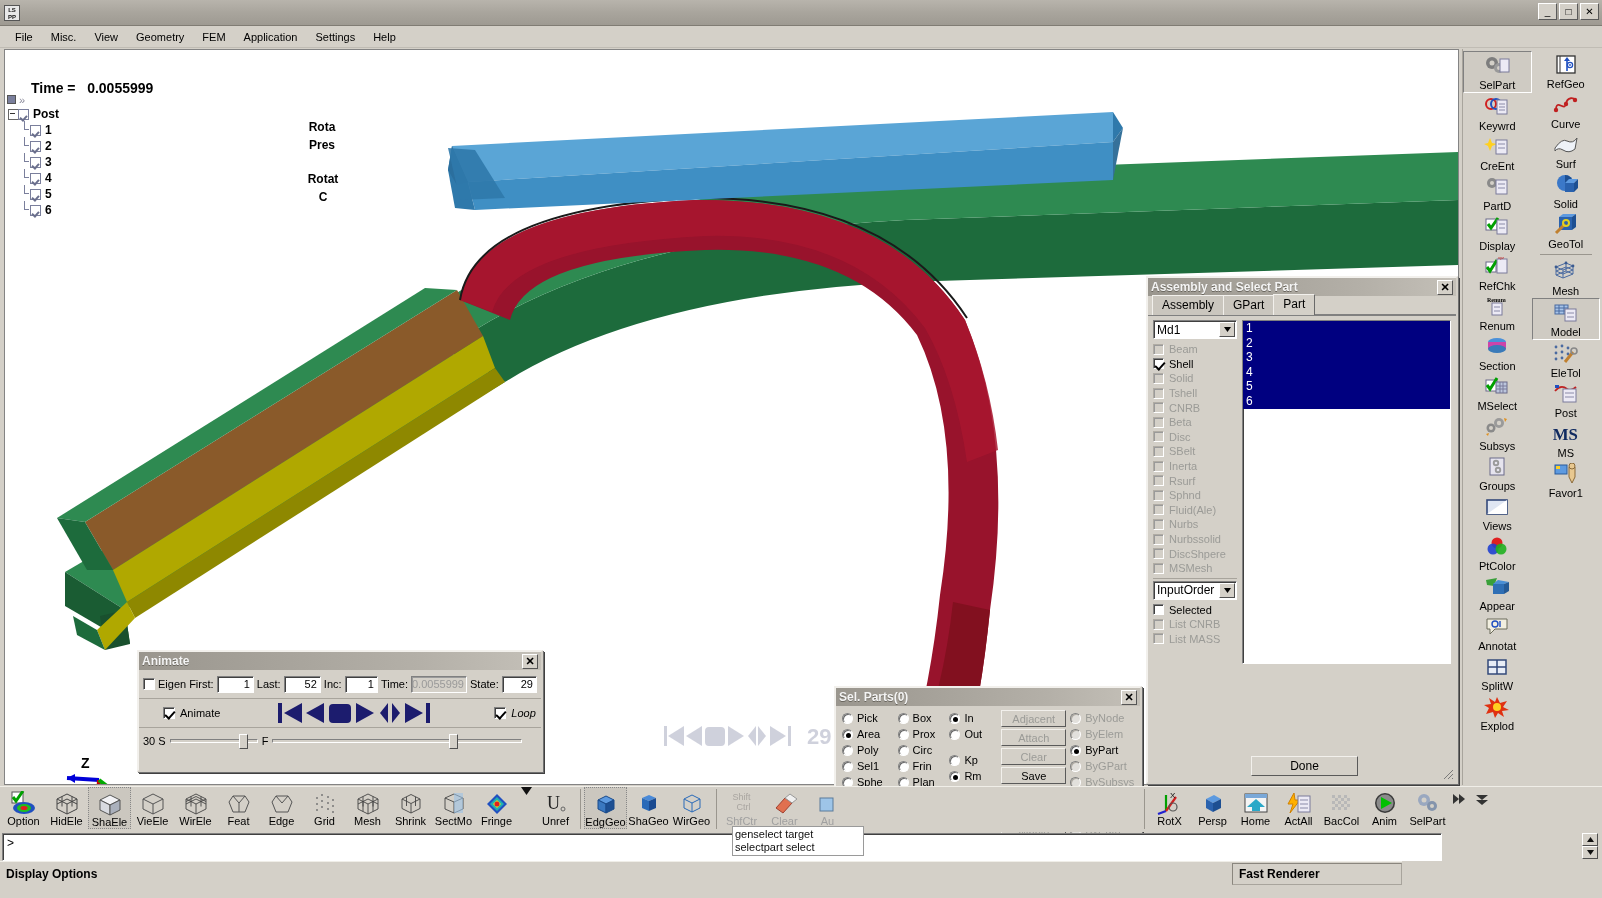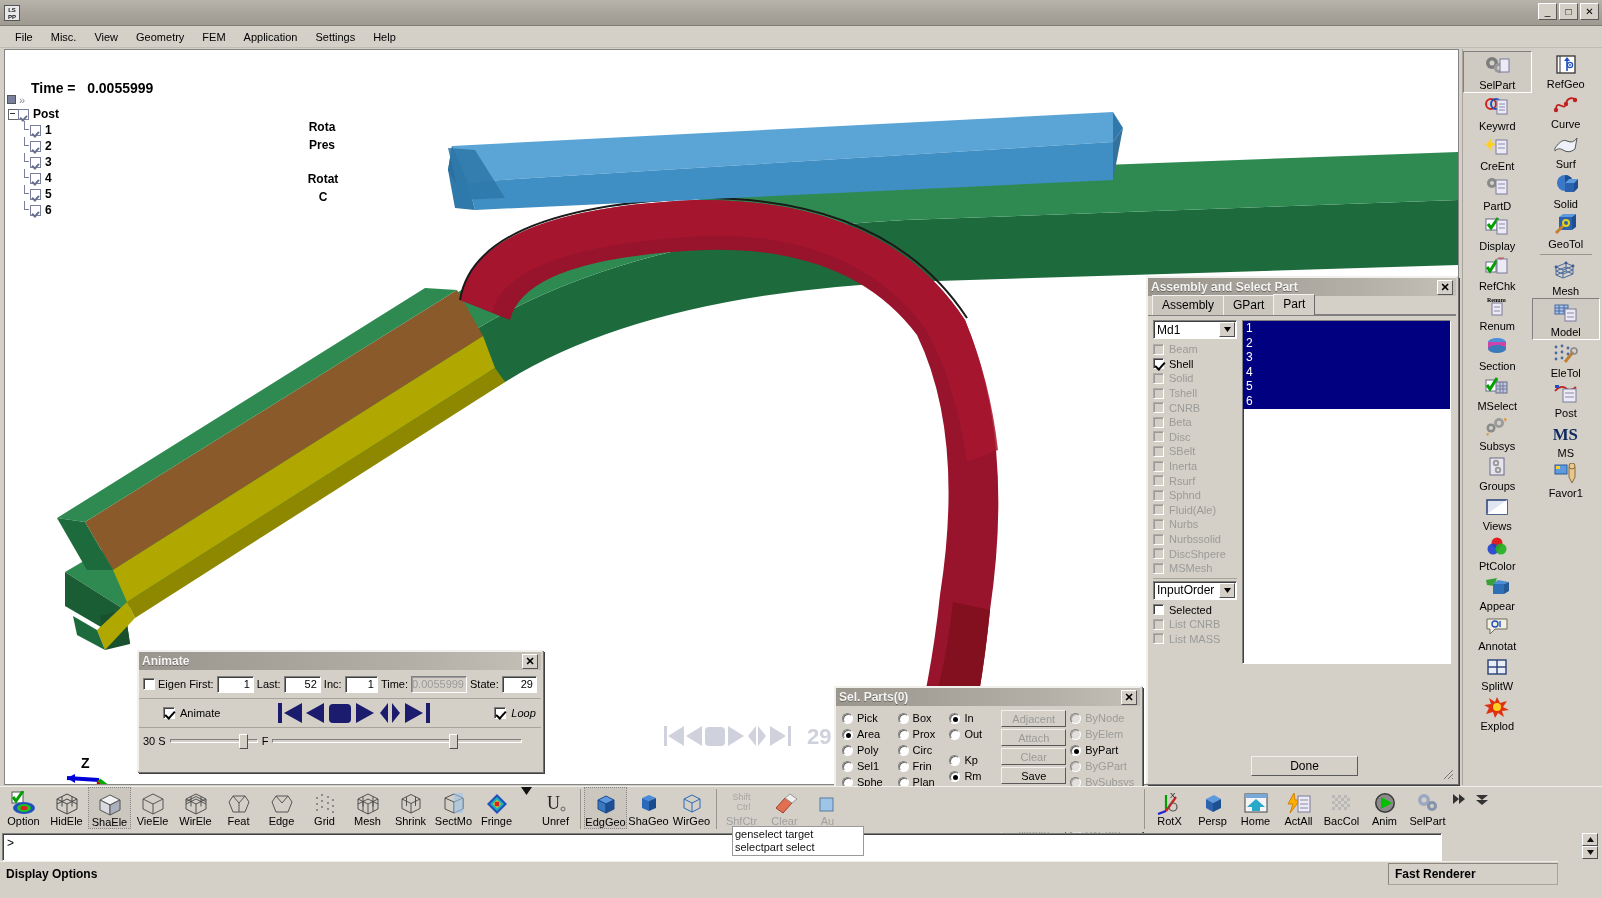--- a/index.html
+++ b/index.html
@@ -233,21 +233,21 @@
     background: #fff; border: 1px solid #9a9a9a; font-size: 11px; color: #111;
     line-height: 13px; padding: 1px 2px; overflow: hidden;
   }
   #cmdscroll {
     position: absolute; right: 2px; top: 833px; width: 18px; height: 28px; background: #d4d0c8;
   }
   .scbtn { width: 16px; height: 13px; background: #d4d0c8; border: 1px solid #fff;
            border-right-color:#505050; border-bottom-color:#505050; display:flex;
            align-items:center; justify-content:center; }
   #statusbar {
-    position: absolute; left: 0; top: 861px; width: 1558px; height: 24px;
+    position: absolute; left: 0; top: 861px; width: 1402px; height: 24px;
     background: #d4d0c8; border-top: 1px solid #f0eee8; display: flex; align-items: center;
   }
   #status-left { font-size: 12px; font-weight: bold; color: #000; padding-left: 6px; }
   #status-right {
     margin-left: auto; width: 170px; height: 22px; border: 1px solid #a8a49c;
     border-top-color: #8a867e; border-left-color: #8a867e;
     font-size: 12px; font-weight: bold; color: #000; display: flex; align-items: center; padding-left: 6px;
     background: #d4d0c8;
   }
   #bottomfill { position: absolute; left: 0; top: 885px; width: 1602px; height: 13px; background: #d4d0c8; }

